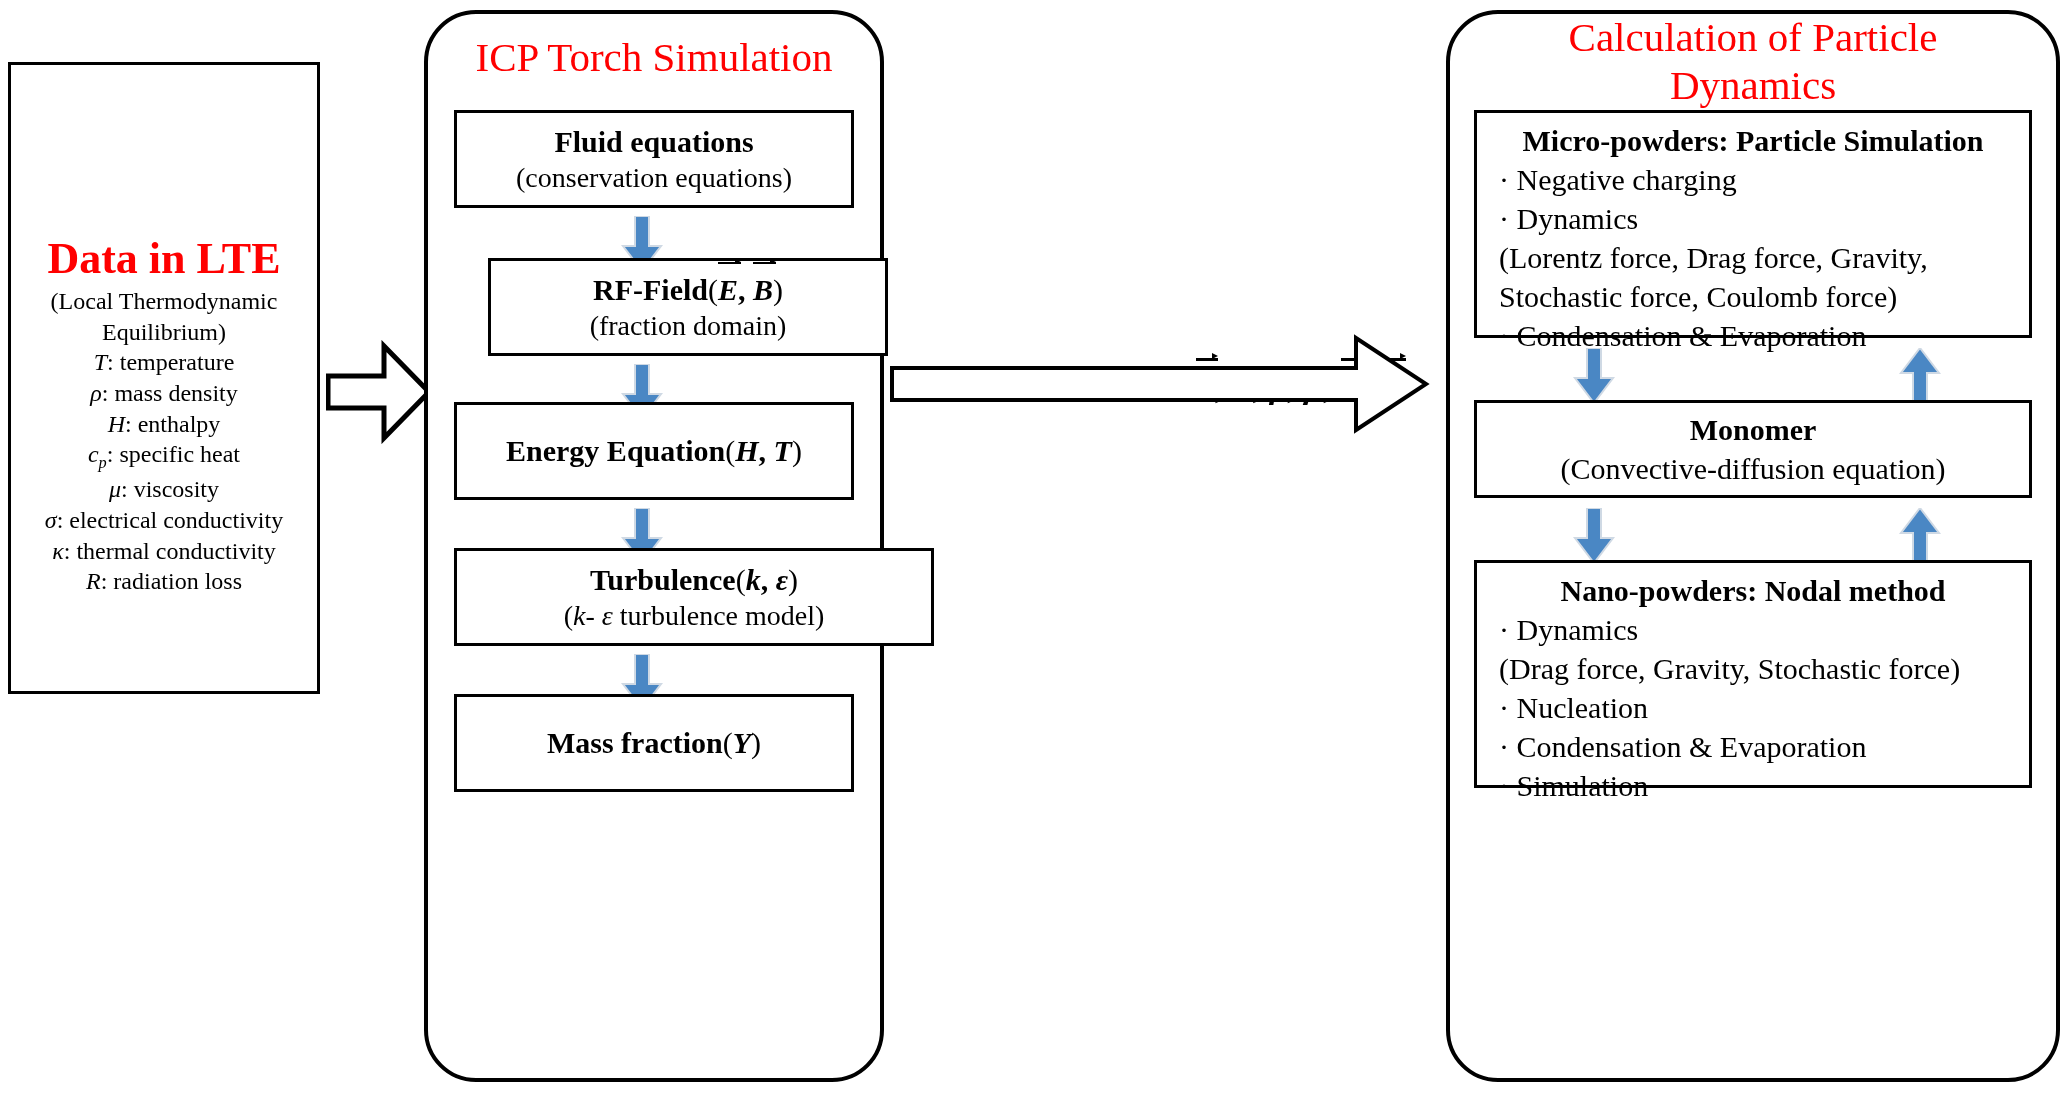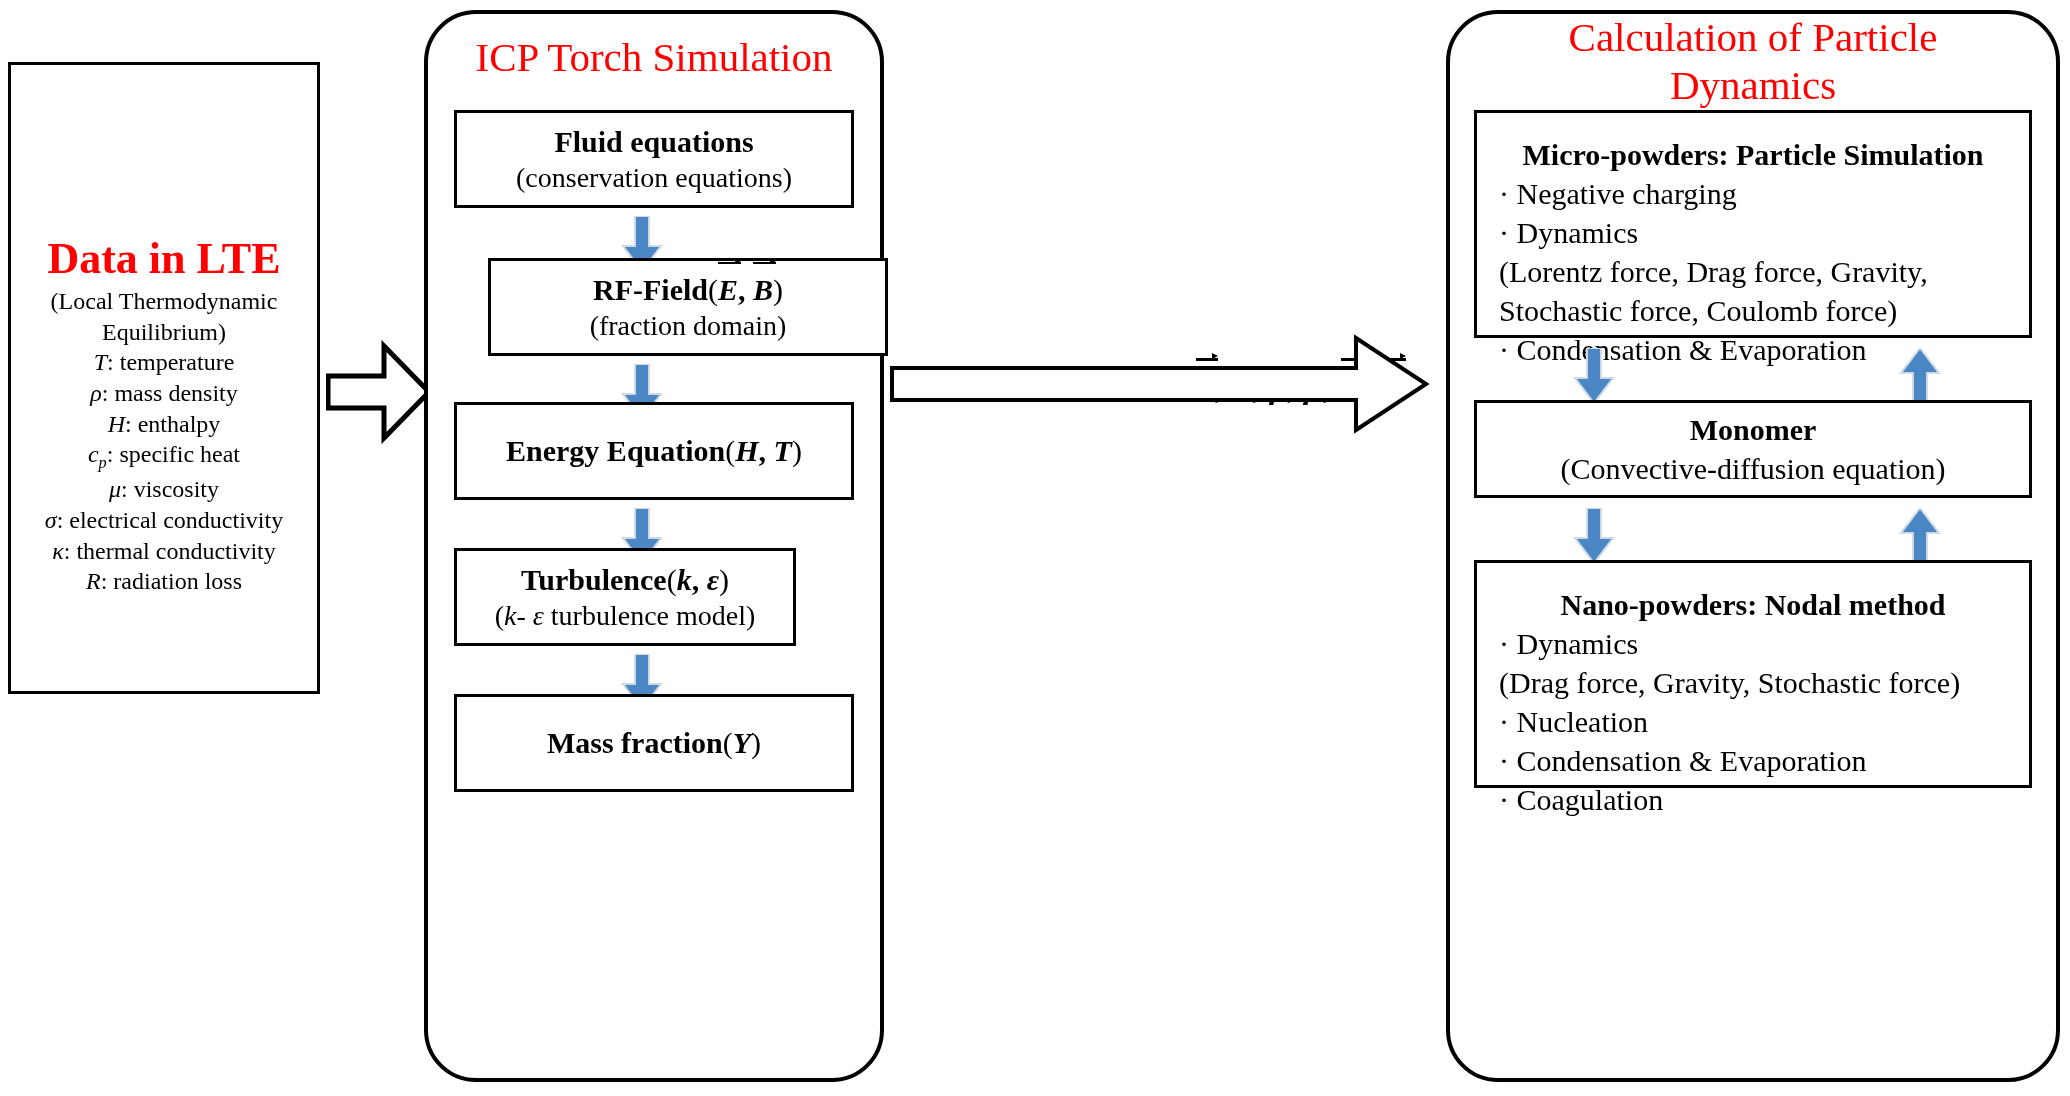--- a/index.html
+++ b/index.html
@@ -131,21 +131,21 @@
     height: 104px;
   }
   .hollow-arrow svg { display: block; width: 100%; height: 100%; }
 
   
   .rbox {
     position: absolute;
     border: 3px solid #000;
     background: #fff;
     box-sizing: border-box;
-    padding: 22px 22px;
+    padding: 8px 22px;
   }
   .rbox .head {
     font-weight: 700;
     font-size: 30px;
     text-align: center;
     line-height: 1.3;
   }
   .rbox .li {
     font-size: 30px;
     line-height: 1.30;
@@ -228,21 +228,21 @@
       <span>Energy Equation</span><span class="bigparen">(</span><span class="sym">H</span><span>,&nbsp;</span><span class="sym">T</span><span class="bigparen">)</span>
     </div>
   </div>
 
   <div class="blue-arrow" style="left:620px; top:508px;">
     <svg viewBox="0 0 44 56">
         <polygon points="15,0 29,0 29,30 41,30 22,55 3,30 15,30" fill="#4a87c4" stroke="#cfd9e4" stroke-width="2" stroke-linejoin="miter"></polygon>
       </svg>
   </div>
 
-  <div class="stage" style="left:454px; top:548px; width:342px; height:98px;">
+  <div class="stage" style="left:454px; top:548px; width:480px; height:98px;">
     <div class="main">
       <span>Turbulence</span><span class="bigparen">(</span><span class="sym">k</span><span>,&nbsp;</span><span class="sym">ε</span><span class="bigparen">)</span>
     </div>
     <div class="sub">
       <span>(</span><span class="sym">k</span><span>- </span><span class="sym">ε</span><span>&nbsp;turbulence model)</span>
     </div>
   </div>
 
   <div class="blue-arrow" style="left:620px; top:654px;">
     <svg viewBox="0 0 44 56">
@@ -309,16 +309,16 @@
         <polygon points="15,55 29,55 29,25 41,25 22,0 3,25 15,25" fill="#4a87c4" stroke="#cfd9e4" stroke-width="2" stroke-linejoin="miter"></polygon>
       </svg>
   </div>
 
   <div class="rbox" style="left: 1474px; top: 560px; width: 558px; height: 228px; display: block;">
     <div class="head">Nano-powders: Nodal method</div>
     <div class="li">· Dynamics</div>
     <div class="li">(Drag force, Gravity, Stochastic force)</div>
     <div class="li">· Nucleation</div>
     <div class="li">· Condensation &amp; Evaporation</div>
-    <div class="li">· Coagulation</div>
+    <div class="li">· Simulation</div>
   </div>
 
 </div>
 
 </body></html>

